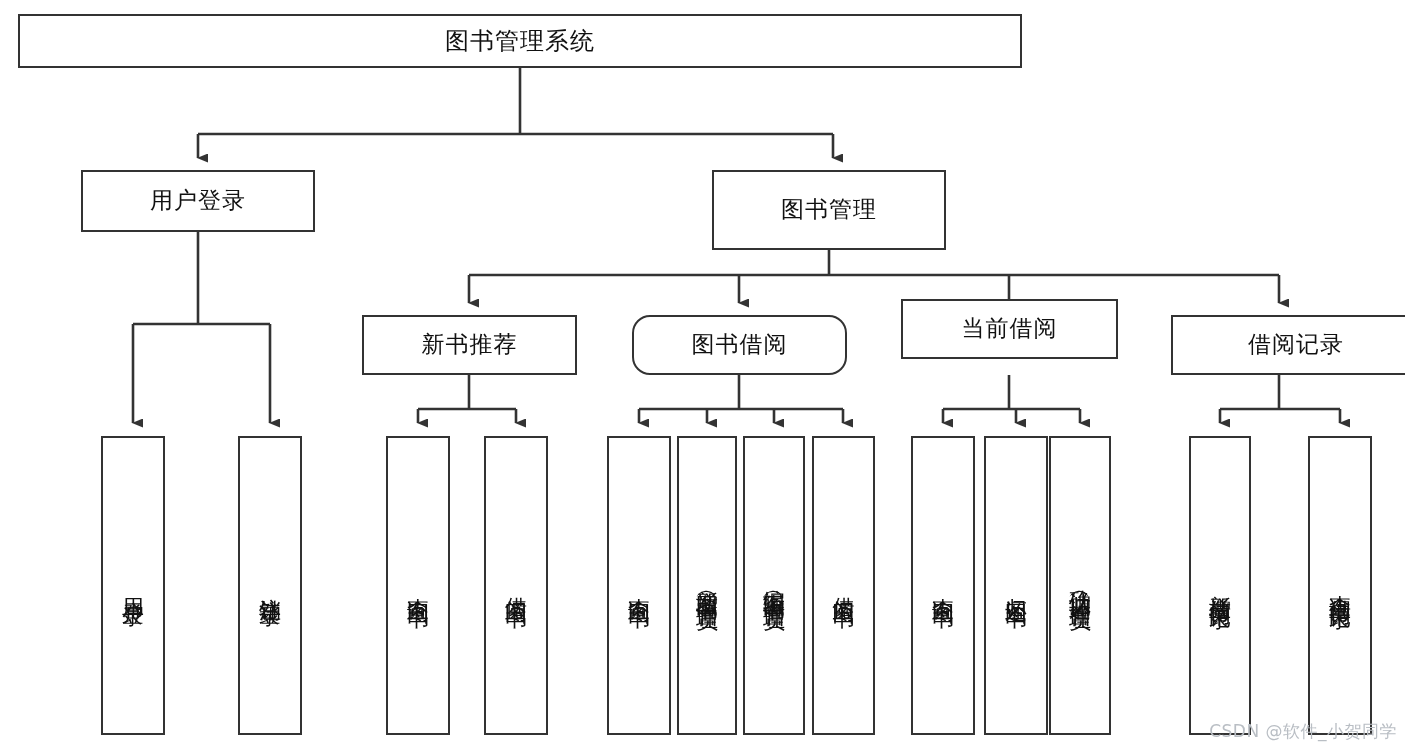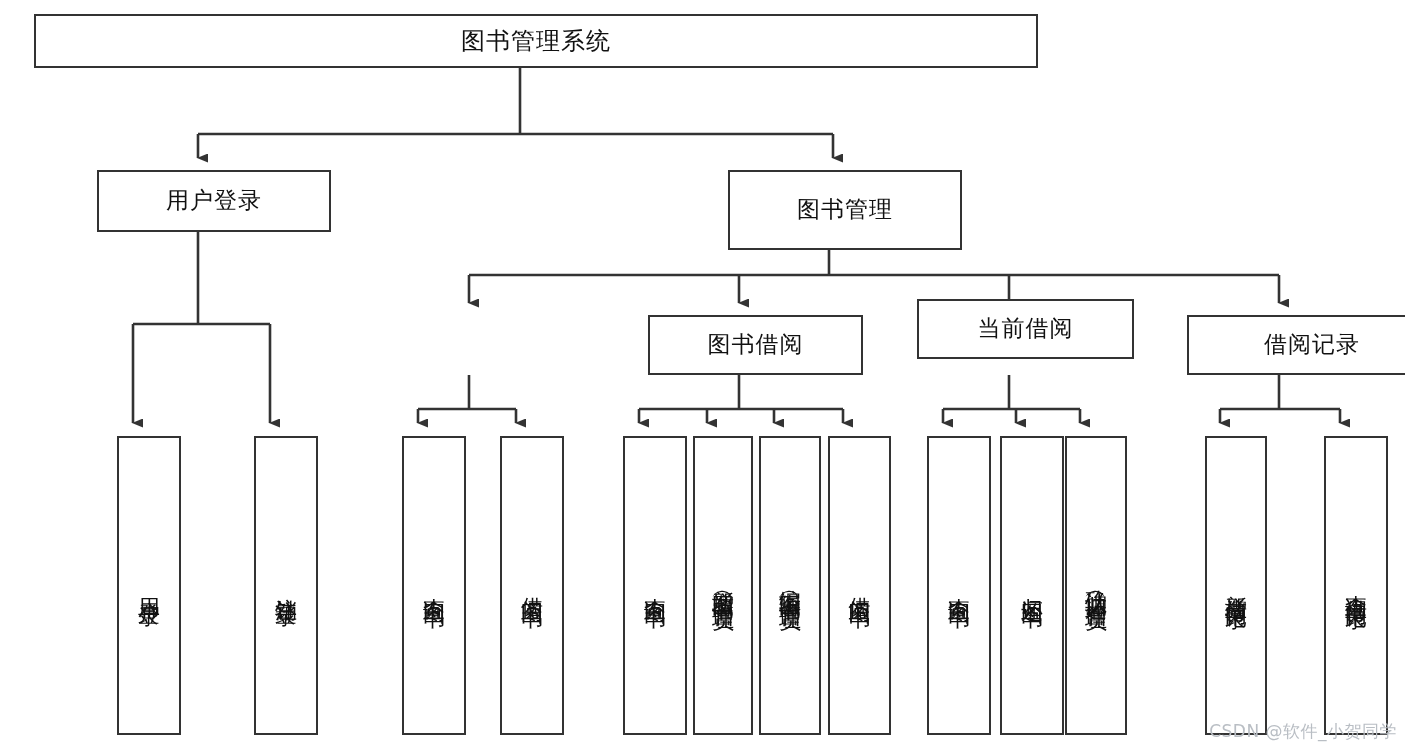--- a/index.html
+++ b/index.html
@@ -27,21 +27,20 @@
   }
   .node {
     position: absolute;
     box-sizing: border-box;
     border: 2.5px solid #333333;
     background: #ffffff;
     display: flex;
     align-items: center;
     justify-content: center;
     color: #111111;
-    margin-left: 16px;
   }
   .node .lbl {
     display: block;
     text-align: center;
     line-height: 1.18;
     letter-spacing: 1px;
   }
   .node.horiz .lbl {
     writing-mode: horizontal-tb;
     font-size: 23px;
@@ -129,21 +128,24 @@
     <span class="lbl">图书管理系统</span>
   </div>
 
   <div class="node horiz" style="left:81px; top:170px; width:234px; height:62px;">
     <span class="lbl">用户登录</span>
   </div>
   <div class="node horiz" style="left:712px; top:170px; width:234px; height:80px;">
     <span class="lbl">图书管理</span>
   </div>
 
-  <div class="node horiz" style="left:632px; top:315px; width:215px; height:60px;">
+  <div class="node horiz" style="left:362px; top:315px; width:215px; height:60px;">
+    <span class="lbl">新书推荐</span>
+  </div>
+  <div class="node horiz" style="left:632px; top:315px; width:215px; height:60px;border-radius:18px;">
     <span class="lbl">图书借阅</span>
   </div>
   <div class="node horiz" style="left:901px; top:299px; width:217px; height:60px;">
     <span class="lbl">当前借阅</span>
   </div>
   <div class="node horiz" style="left:1171px; top:315px; width:250px; height:60px;">
     <span class="lbl">借阅记录</span>
   </div>
 
   <div class="node vert" style="left:101px; top:436px; width:64px; height:299px;">

